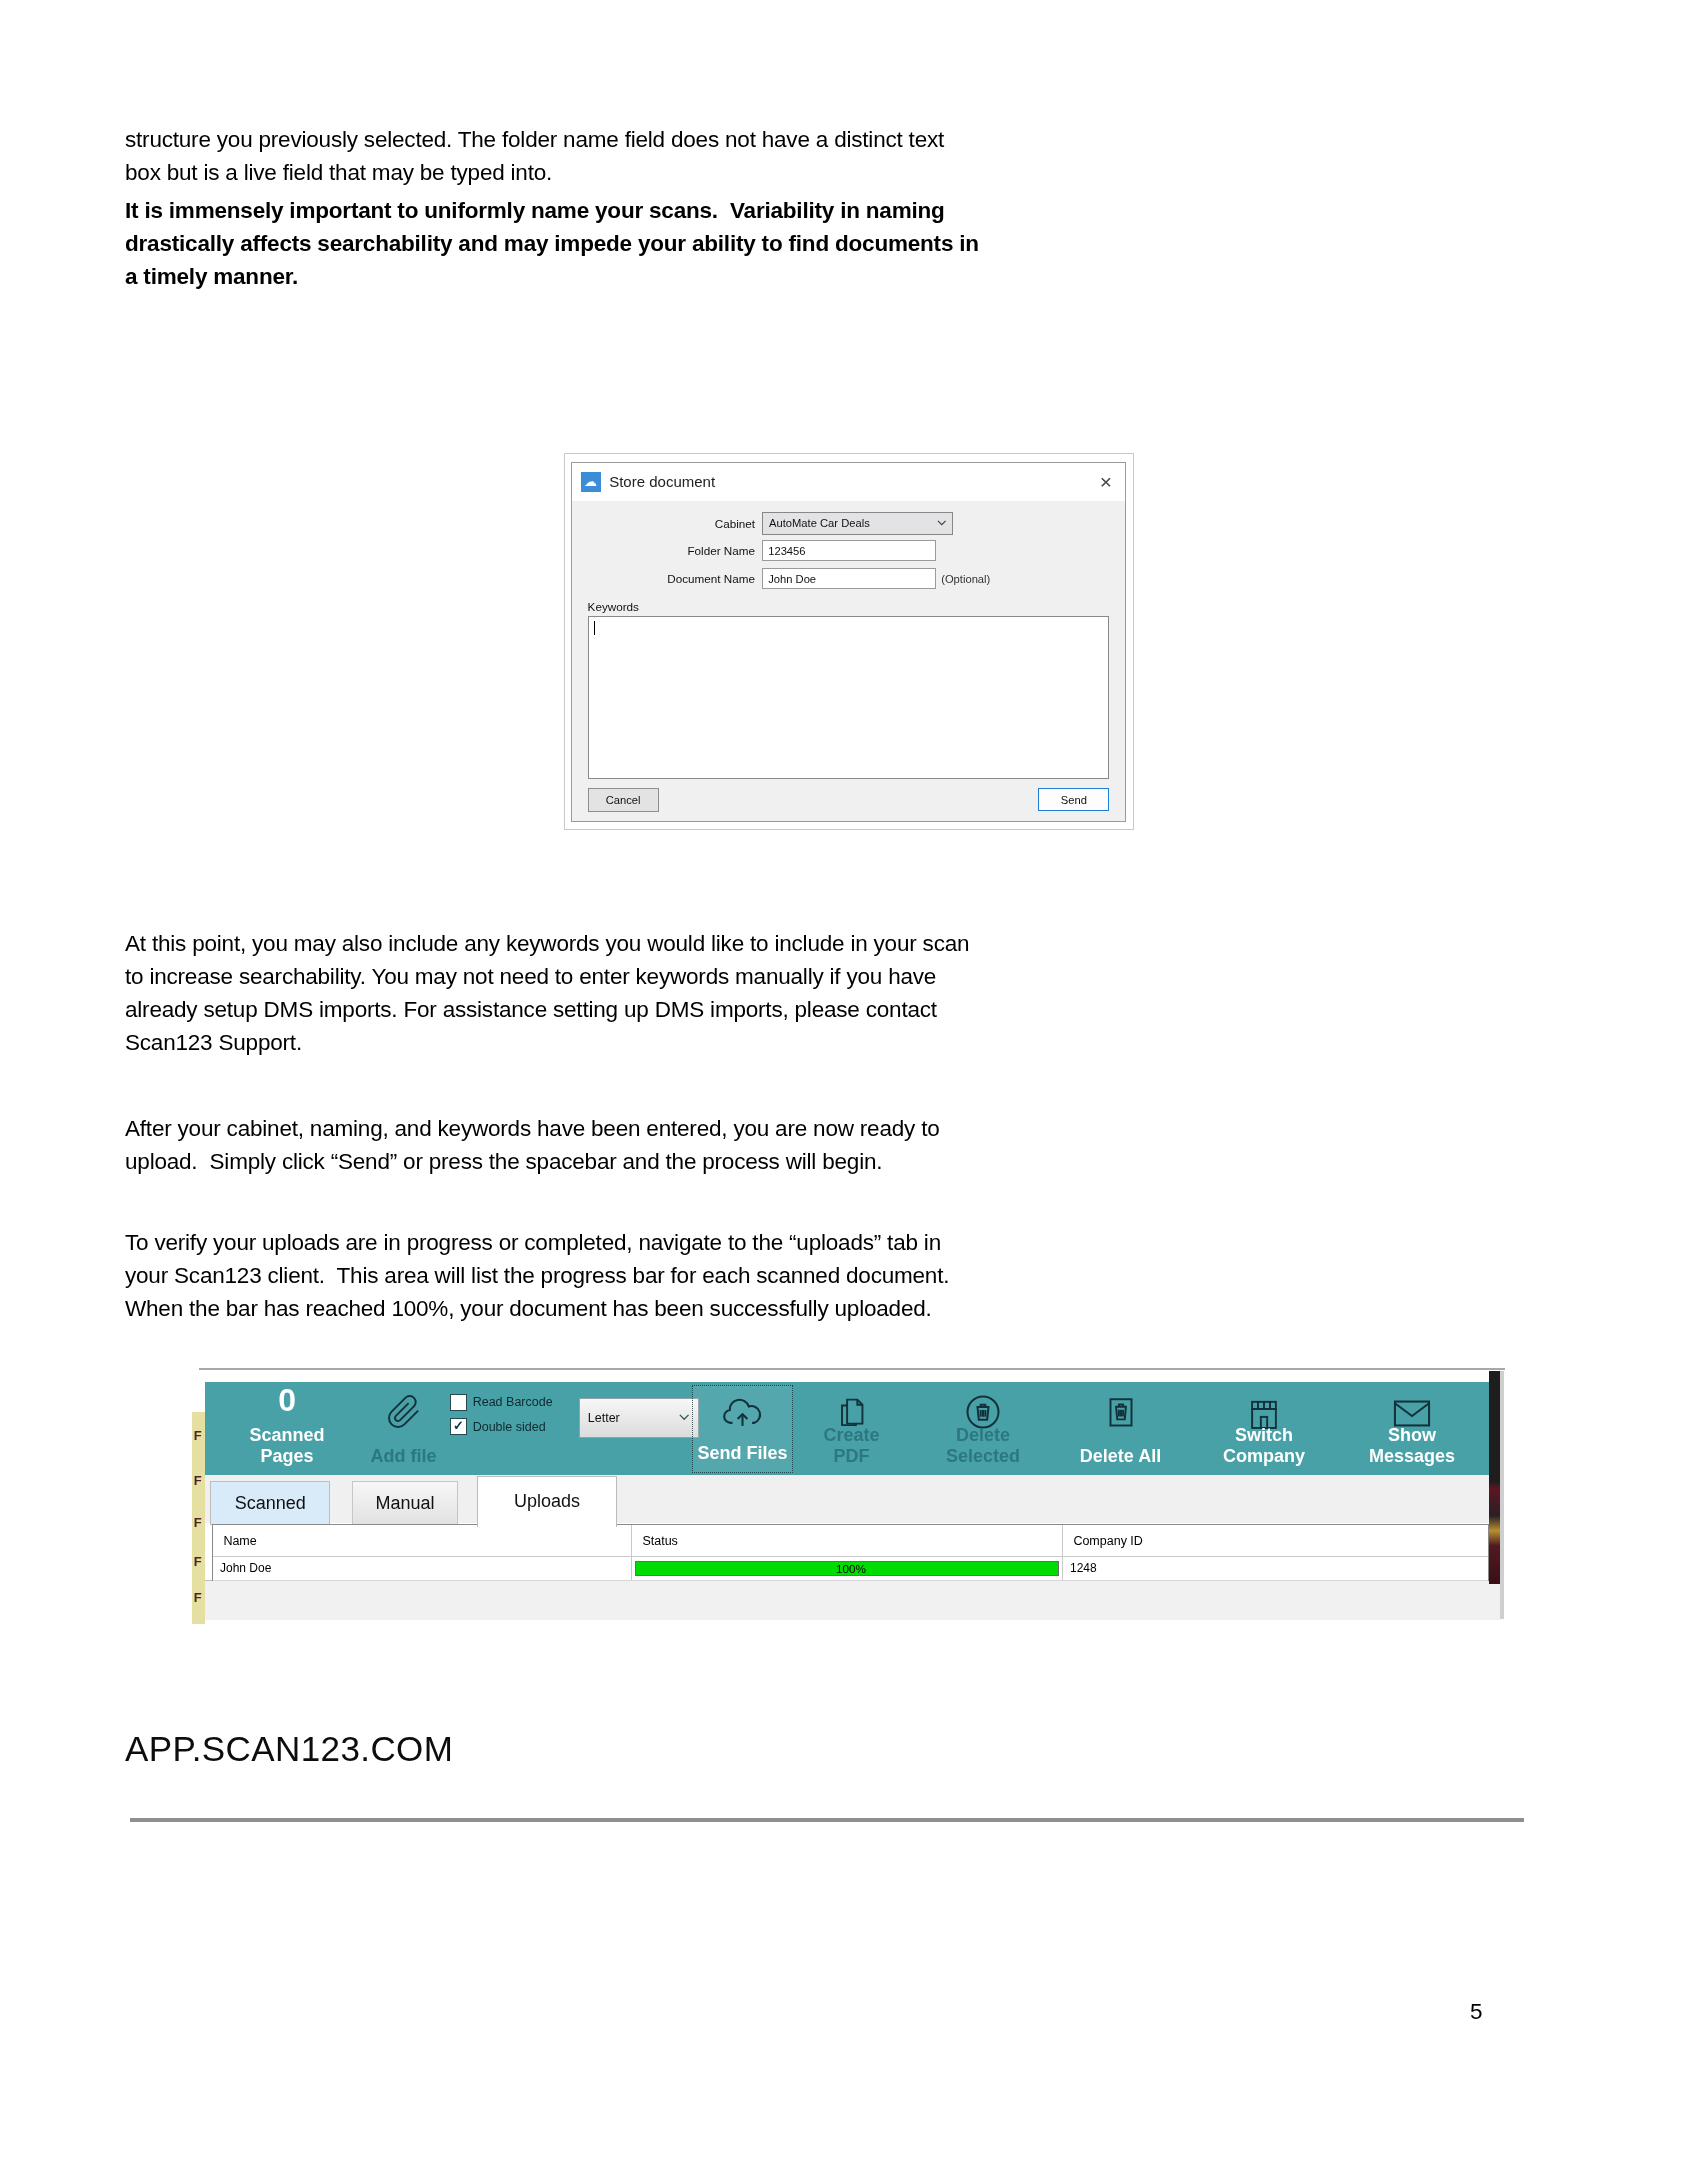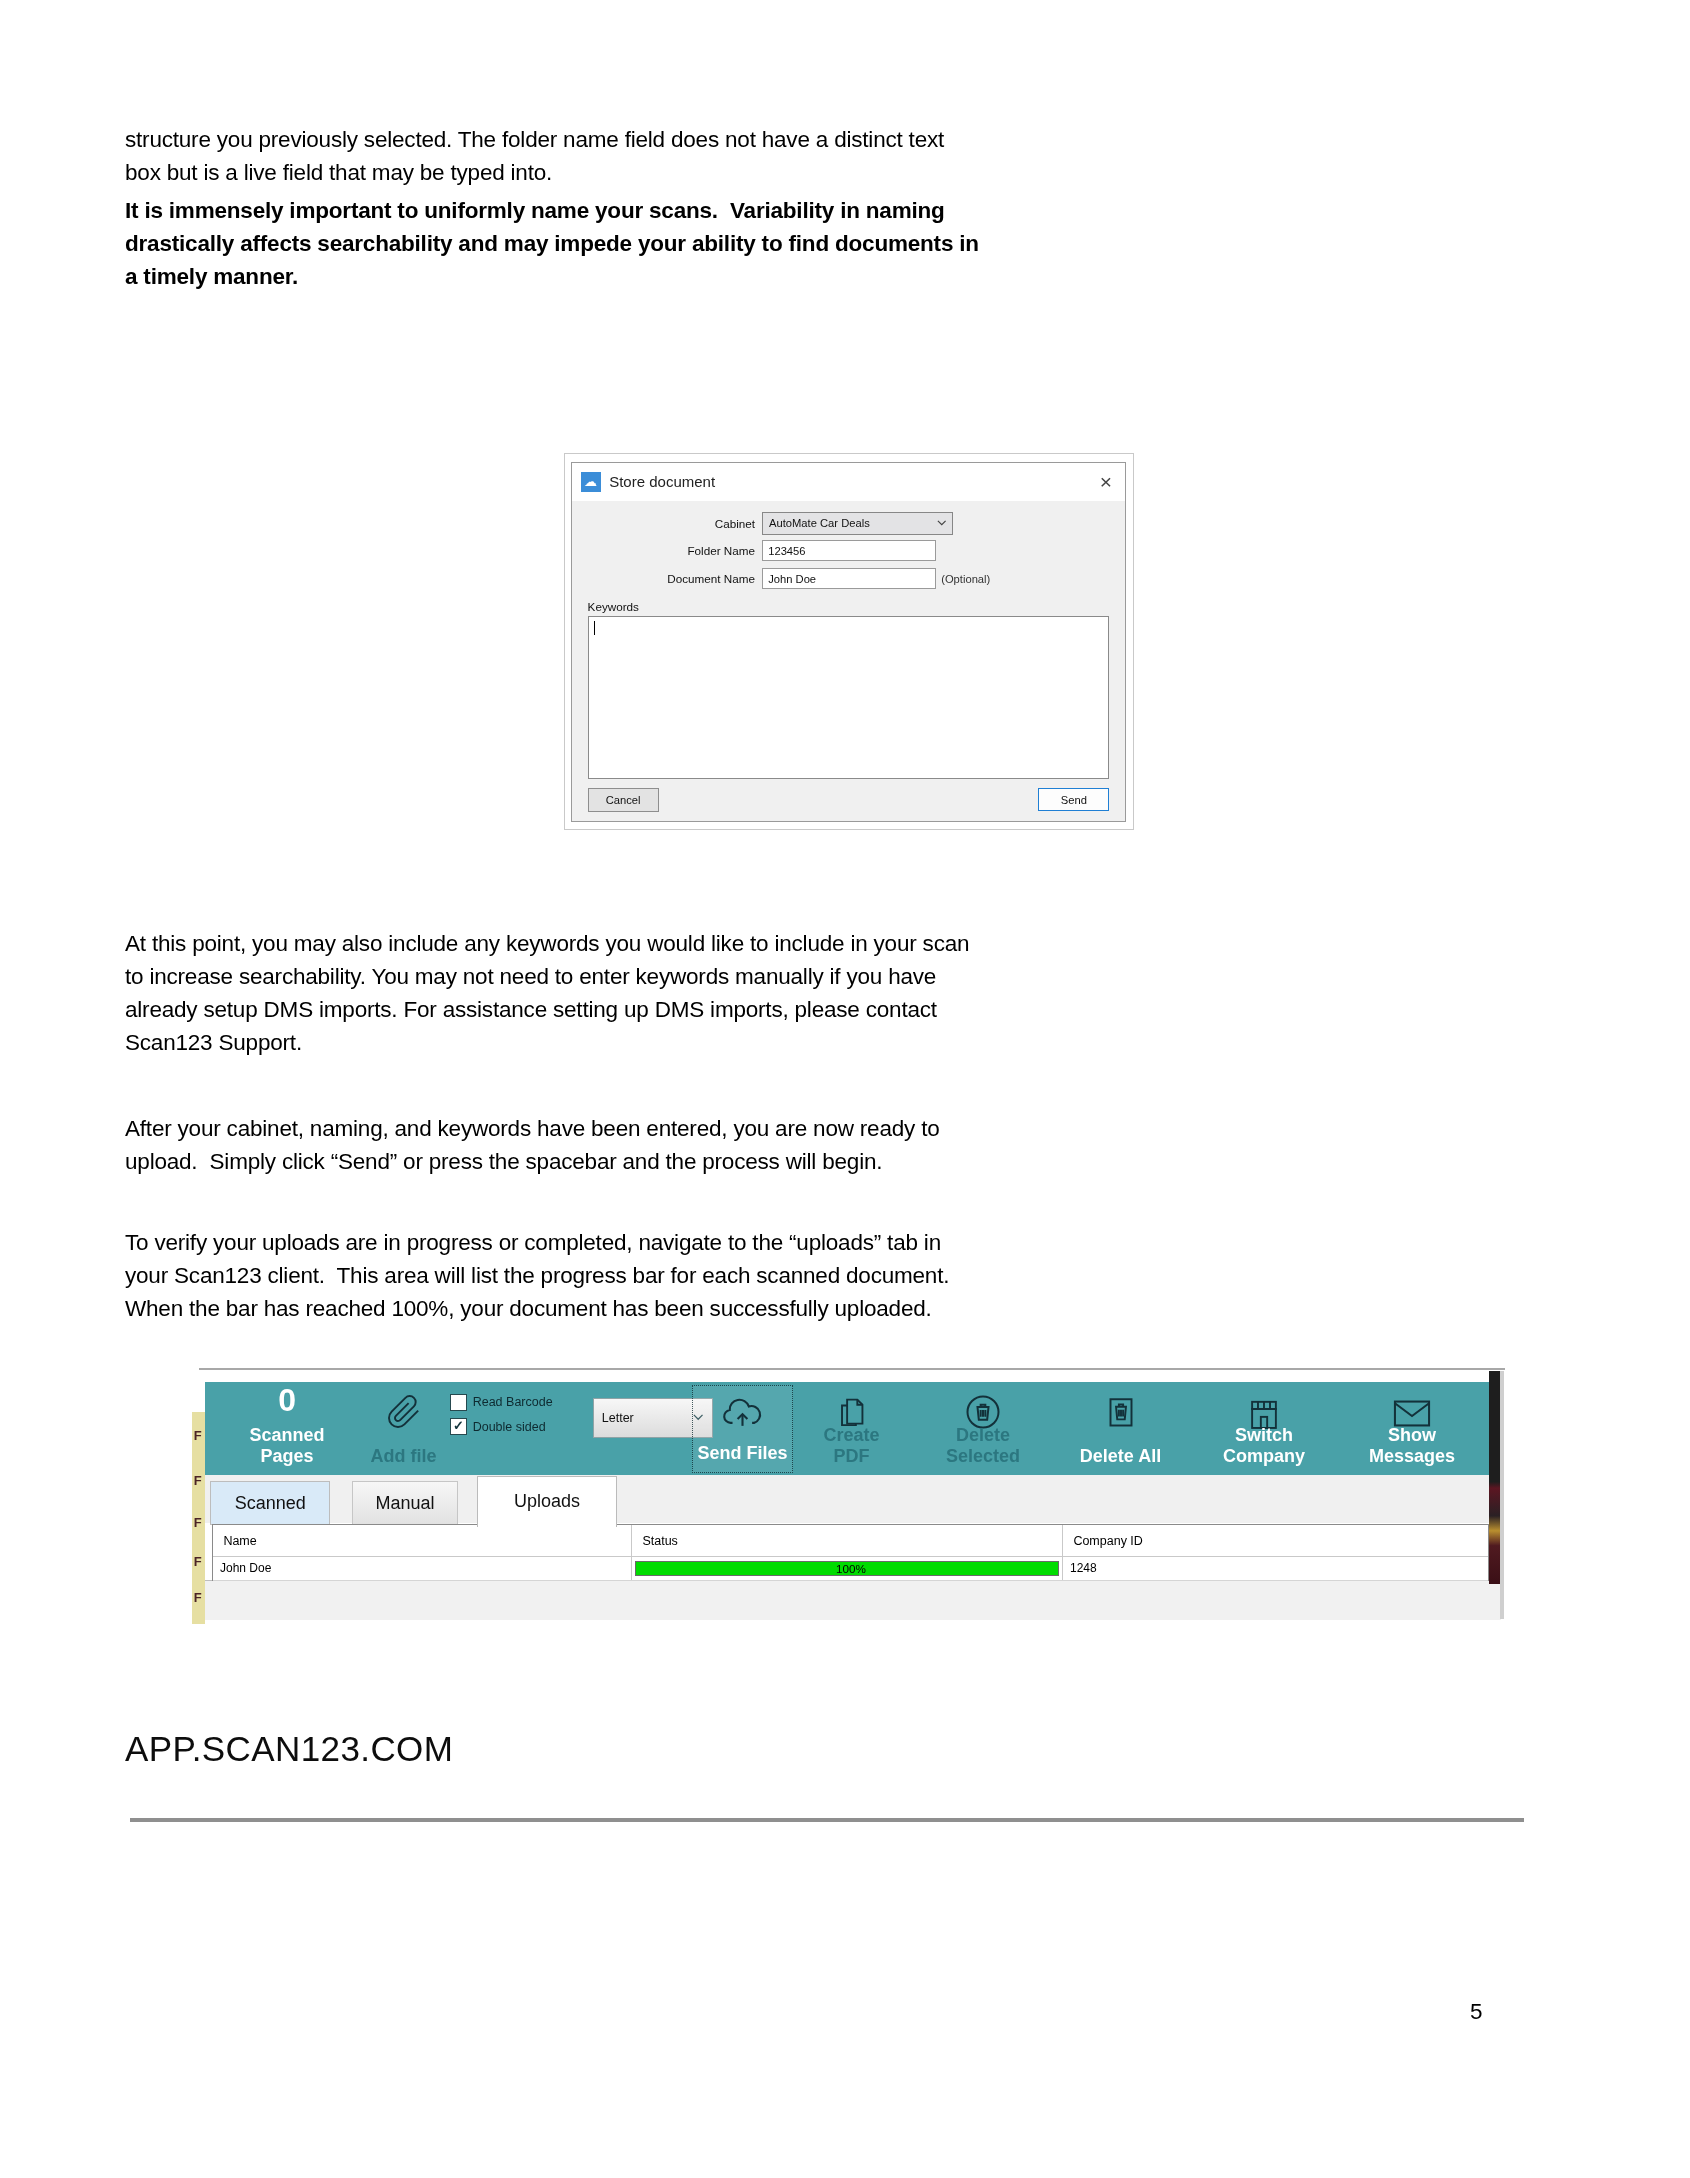--- a/index.html
+++ b/index.html
@@ -49,21 +49,21 @@
   .tlabel{position:absolute;bottom:7.8px;left:0;right:0;font-size:18px;font-weight:bold;color:#ffffff;}
   .tlabel.dim{color:#2c7780;}
   .bigzero{position:absolute;top:0px;left:0;right:0;font-size:32px;font-weight:bold;color:#fff;}
   .sendbox{border:0.9px dotted rgba(10,40,45,0.75);background:rgba(255,255,255,0.07);top:2.6px;height:86px;}
   .cbgroup{position:absolute;left:245px;top:12px;}
   .cbrow{display:flex;align-items:center;margin-bottom:7.8px;}
   .cb{width:14.7px;height:14.7px;background:#fff;border:0.9px solid #26494f;margin-right:6px;
       font-size:13px;line-height:14.7px;text-align:center;color:#12343c;font-weight:bold;}
   .cb.checked::before{content:"✓";}
   .cblabel{font-size:12.5px;color:#0e2a30;}
-  .lettersel{position:absolute;left:388px;top:15.6px;width:102px;height:38px;
+  .lettersel{position:absolute;left:374px;top:15.6px;width:102px;height:38px;
              background:linear-gradient(#f7f7f7,#dcdcdc);border:0.9px solid #8fa3a6;display:flex;
              align-items:center;justify-content:space-between;padding:0 7.8px;font-size:12.5px;color:#111;}
   .tabstrip{position:absolute;left:205px;top:1475px;width:1284px;height:48px;background:#f0f0f0;}
   .tab{position:absolute;font-size:18px;color:#111;display:flex;align-items:center;justify-content:center;}
   .tab.scanned{left:5.2px;top:6px;width:118px;height:42px;background:#d9eaf8;border:0.9px solid #bdbdbd;}
   .tab.manual{left:147px;top:6px;width:104px;height:42px;background:linear-gradient(#f7f7f7,#e2e2e2);
               border:0.9px solid #c6c6c6;}
   .tab.uploads{left:272px;top:0.9px;width:138px;height:50px;background:#ffffff;border:0.9px solid #bbb;
                border-bottom:none;z-index:3;}
   .gridtable{position:absolute;left:212px;top:1524px;width:1275px;height:55px;background:#fff;

